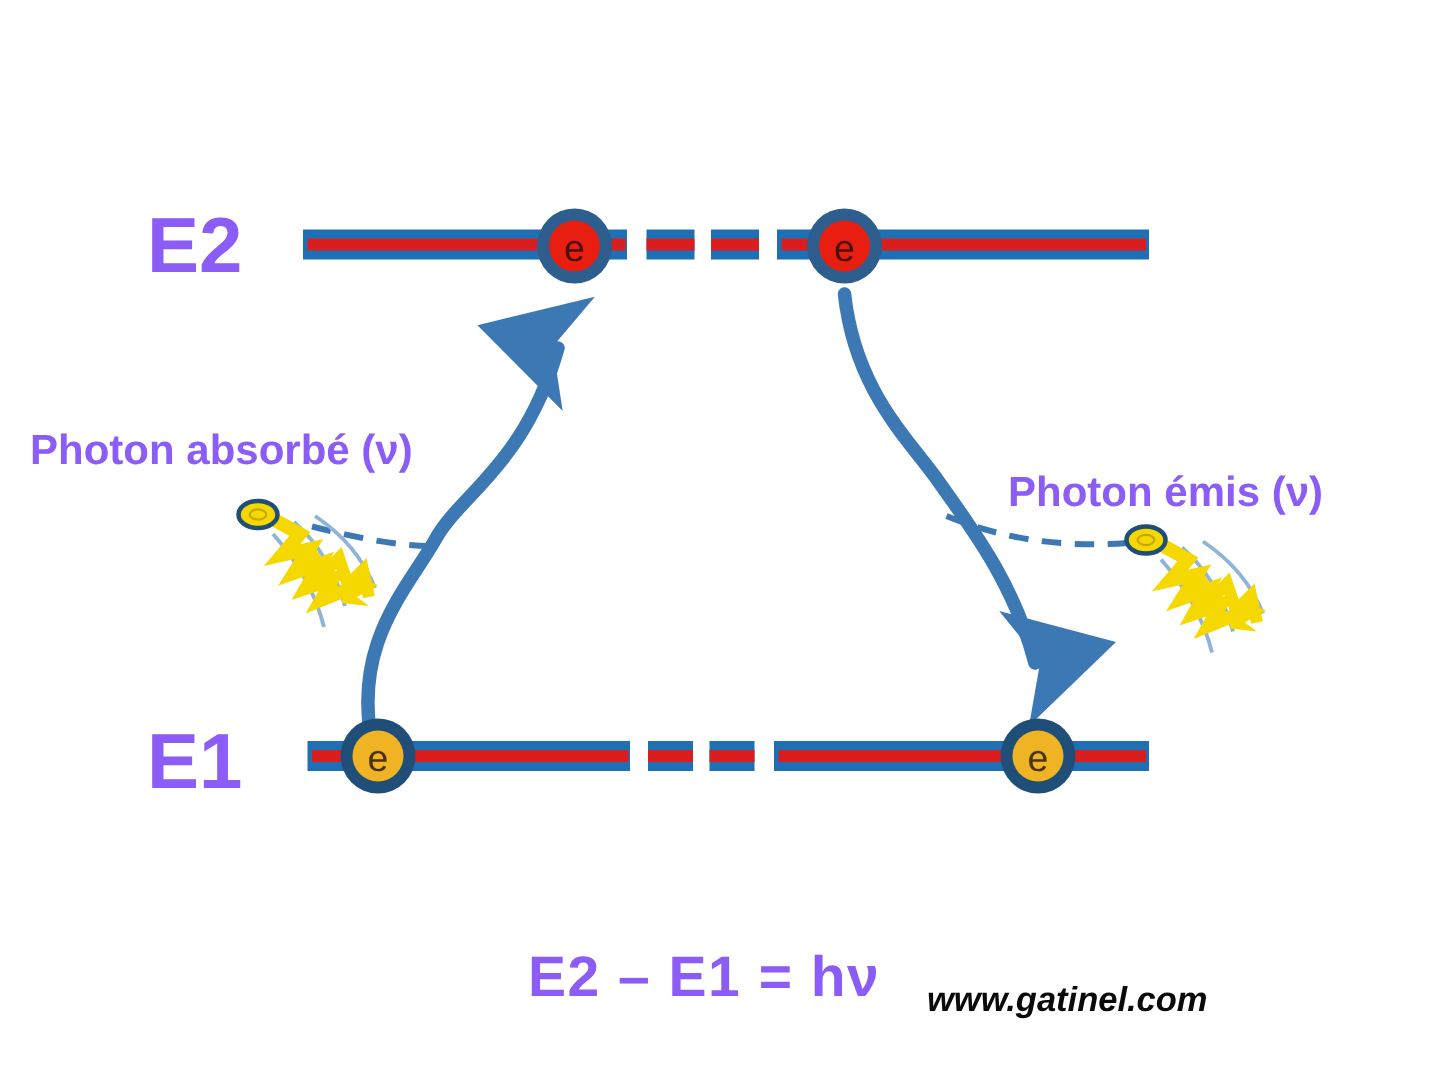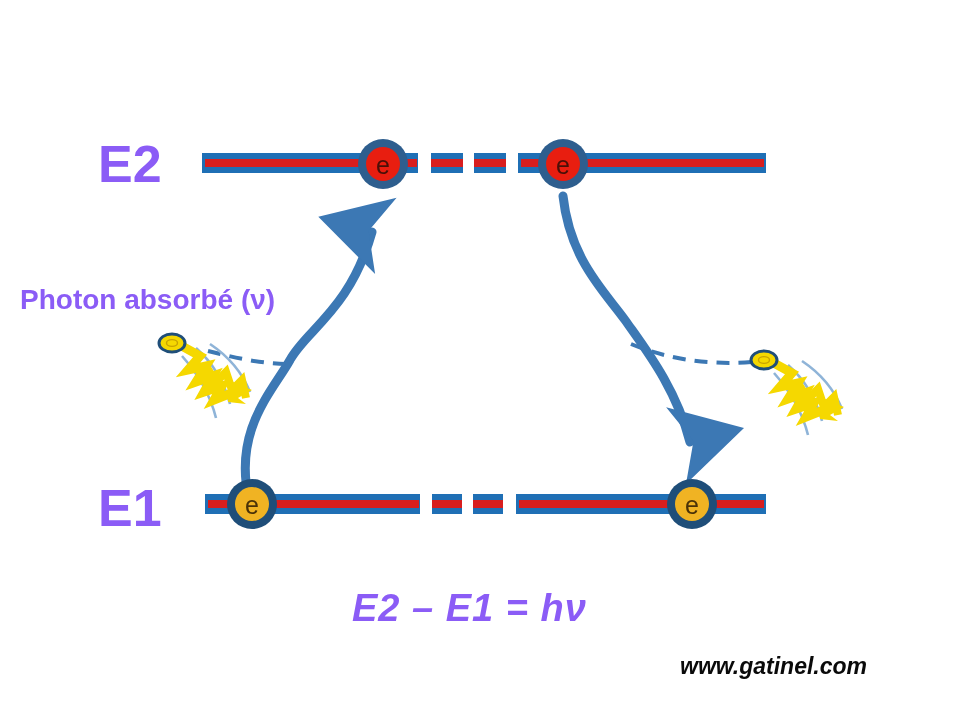--- a/index.html
+++ b/index.html
@@ -44,29 +44,28 @@
   .photon-caption {
     font-size: 28px;
     font-weight: bold;
     line-height: 1;
   }
   #caption-absorbed { left: 20px; top: 286px; }
   #caption-emitted  { left: 672px; top: 314px; }
 
   #equation {
     left: 352px;
-    top: 589px;
+    top: 633px;
     font-size: 38px;
     font-weight: bold;
     line-height: 1;
     letter-spacing: 1px;
-    font-style: italic;
   }
   #watermark {
-    left: 680px;
+    left: 618px;
     top: 653px;
     font-size: 23px;
     font-weight: bold;
     font-style: italic;
     color: #0a0a0a;
     letter-spacing: 0px;
   }
 
   
 </style>
@@ -192,18 +191,19 @@
       <text x="692" y="514" text-anchor="middle" font-family="Liberation Sans, sans-serif" font-size="25" fill="#4A3208">e</text>
     </g>
   </svg>
 
   <div class="label level-name" id="label-e2">E2</div>
 
   <div class="label level-name" id="label-e1">E1</div>
 
   <div class="label photon-caption" id="caption-absorbed">Photon absorbé (ν)</div>
 
+  <div class="label photon-caption" id="caption-emitted">Photon émis (ν)</div>
 
   <div class="label" id="equation">E2 – E1 = hν</div>
 
   <div class="label" id="watermark">www.gatinel.com</div>
 
 </div>
 
 </body></html>

